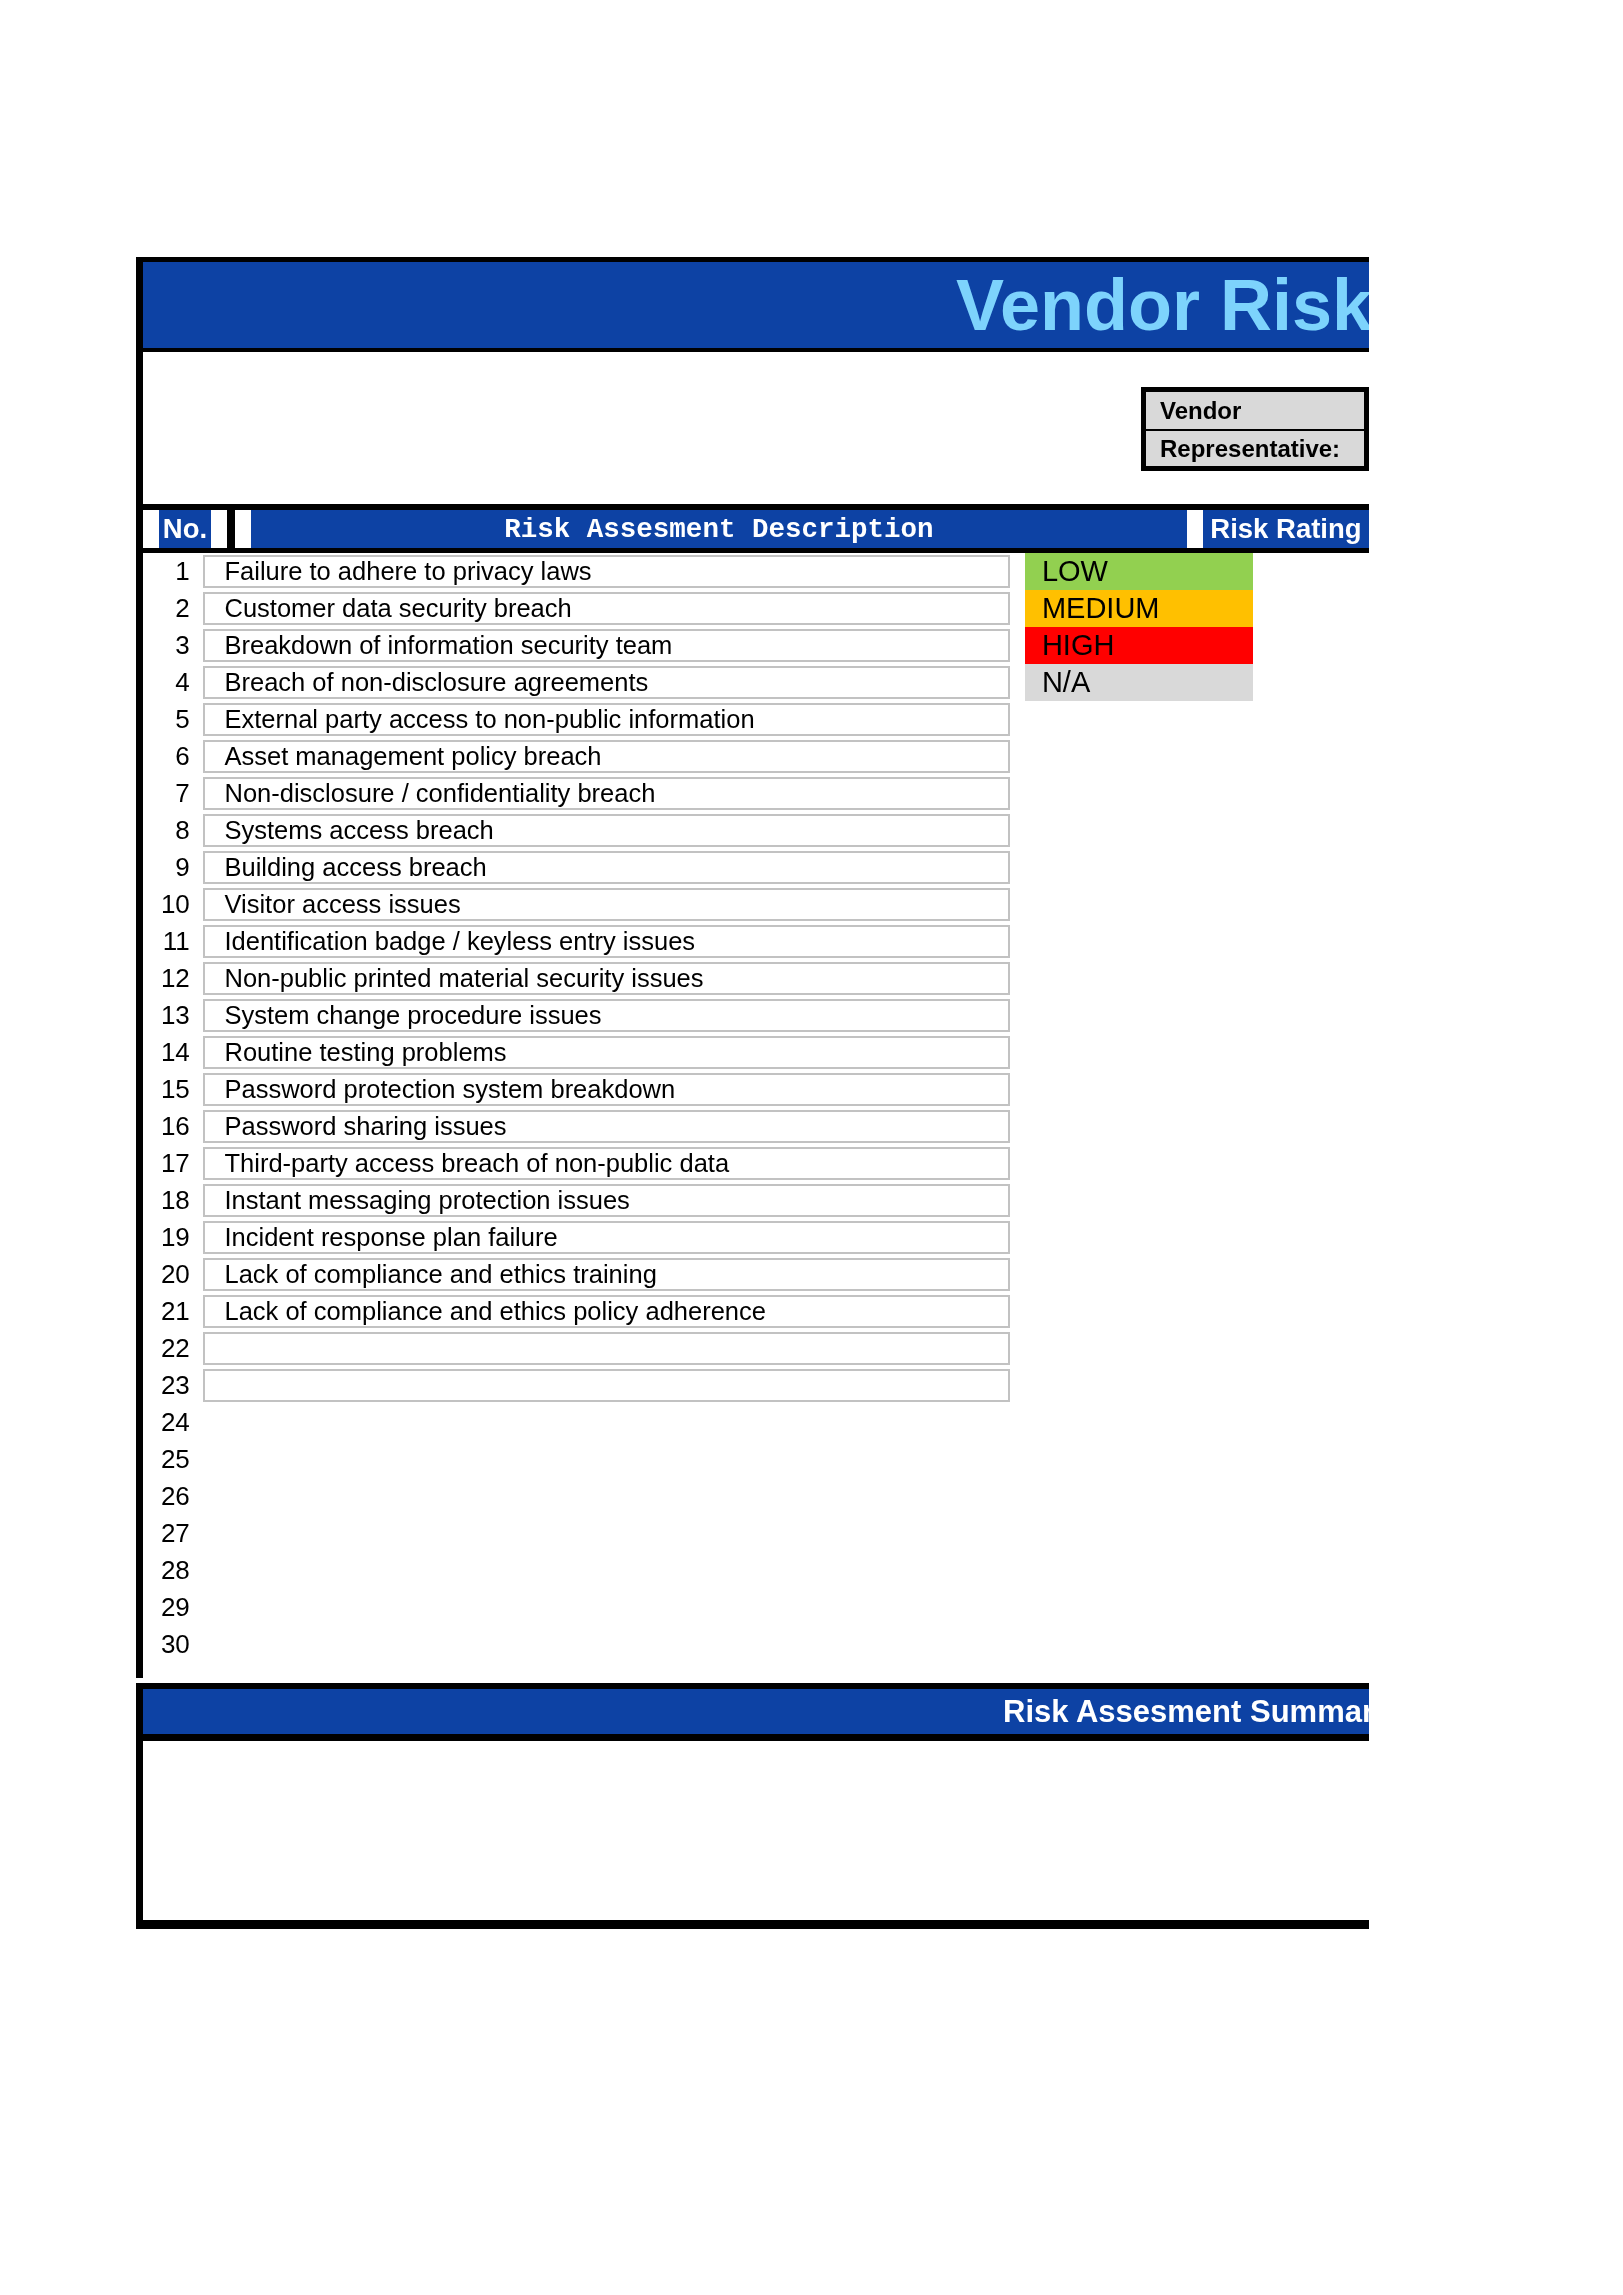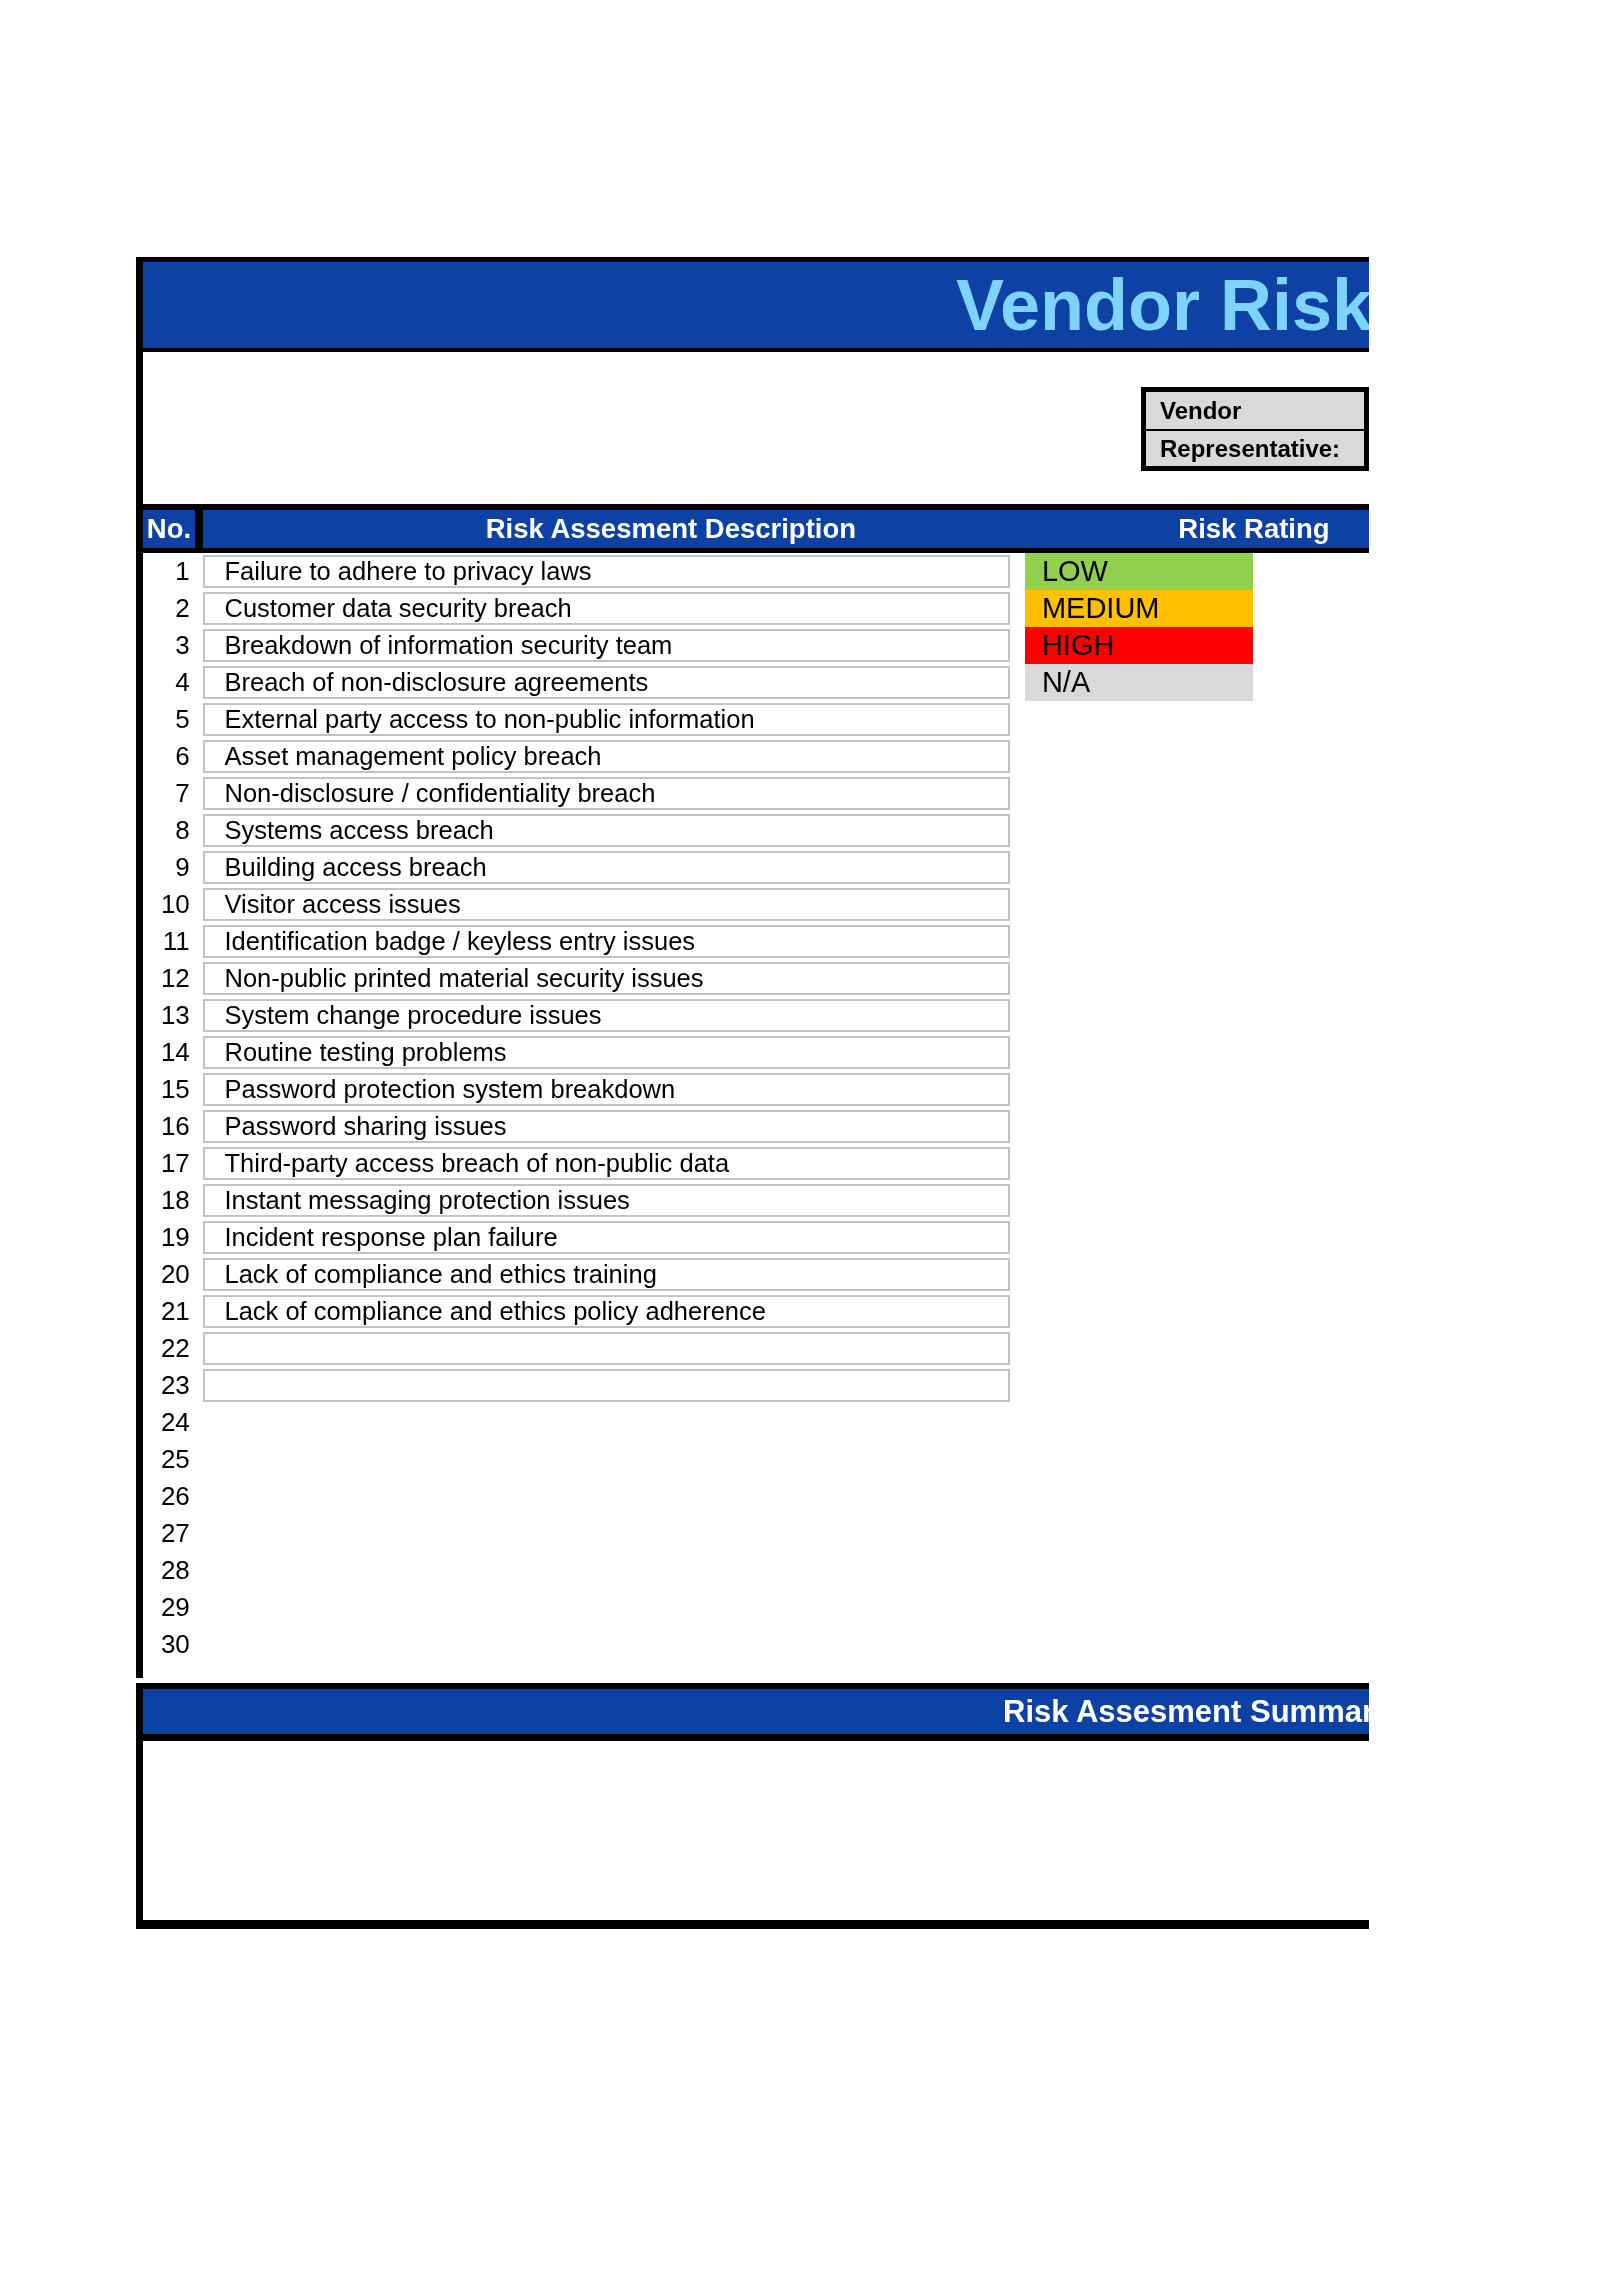--- a/index.html
+++ b/index.html
@@ -42,24 +42,24 @@
   }
   .vendor-row.second{border-top:2.6px solid #000;height:37px;}
   
   .thead{
     position:absolute;left:136px;top:504px;width:1233px;height:49px;
     box-sizing:border-box;display:flex;
     border-top:6.5px solid #000;border-bottom:5.2px solid #000;border-left:7.2px solid #000;
     background:#fff;
   }
   .thead>div{display:flex;align-items:center;justify-content:center;
-    color:#fff;font-weight:bold;font-size:27.5px;}
+    color:#fff;font-weight:bold;font-size:27.5px;margin-left:16px;}
   .th-no{width:52px;background:var(--blue);}
   .th-div{width:7.9px;background:#000;}
-  .th-desc{width:936px;background:var(--blue);}
+  .th-desc{width:936px;background:var(--blue);font-family:Liberation Mono, monospace;}
   .th-rating{flex:1;background:var(--blue);}
   
   .rows{
     position:absolute;left:136px;top:553px;width:1233px;height:1125px;
     box-sizing:border-box;border-left:7.2px solid #000;
   }
   .row{display:flex;height:37px;align-items:stretch;}
   .row-no{
     width:52px;box-sizing:border-box;display:flex;align-items:center;justify-content:flex-end;
     padding-right:5.2px;font-size:26px;

